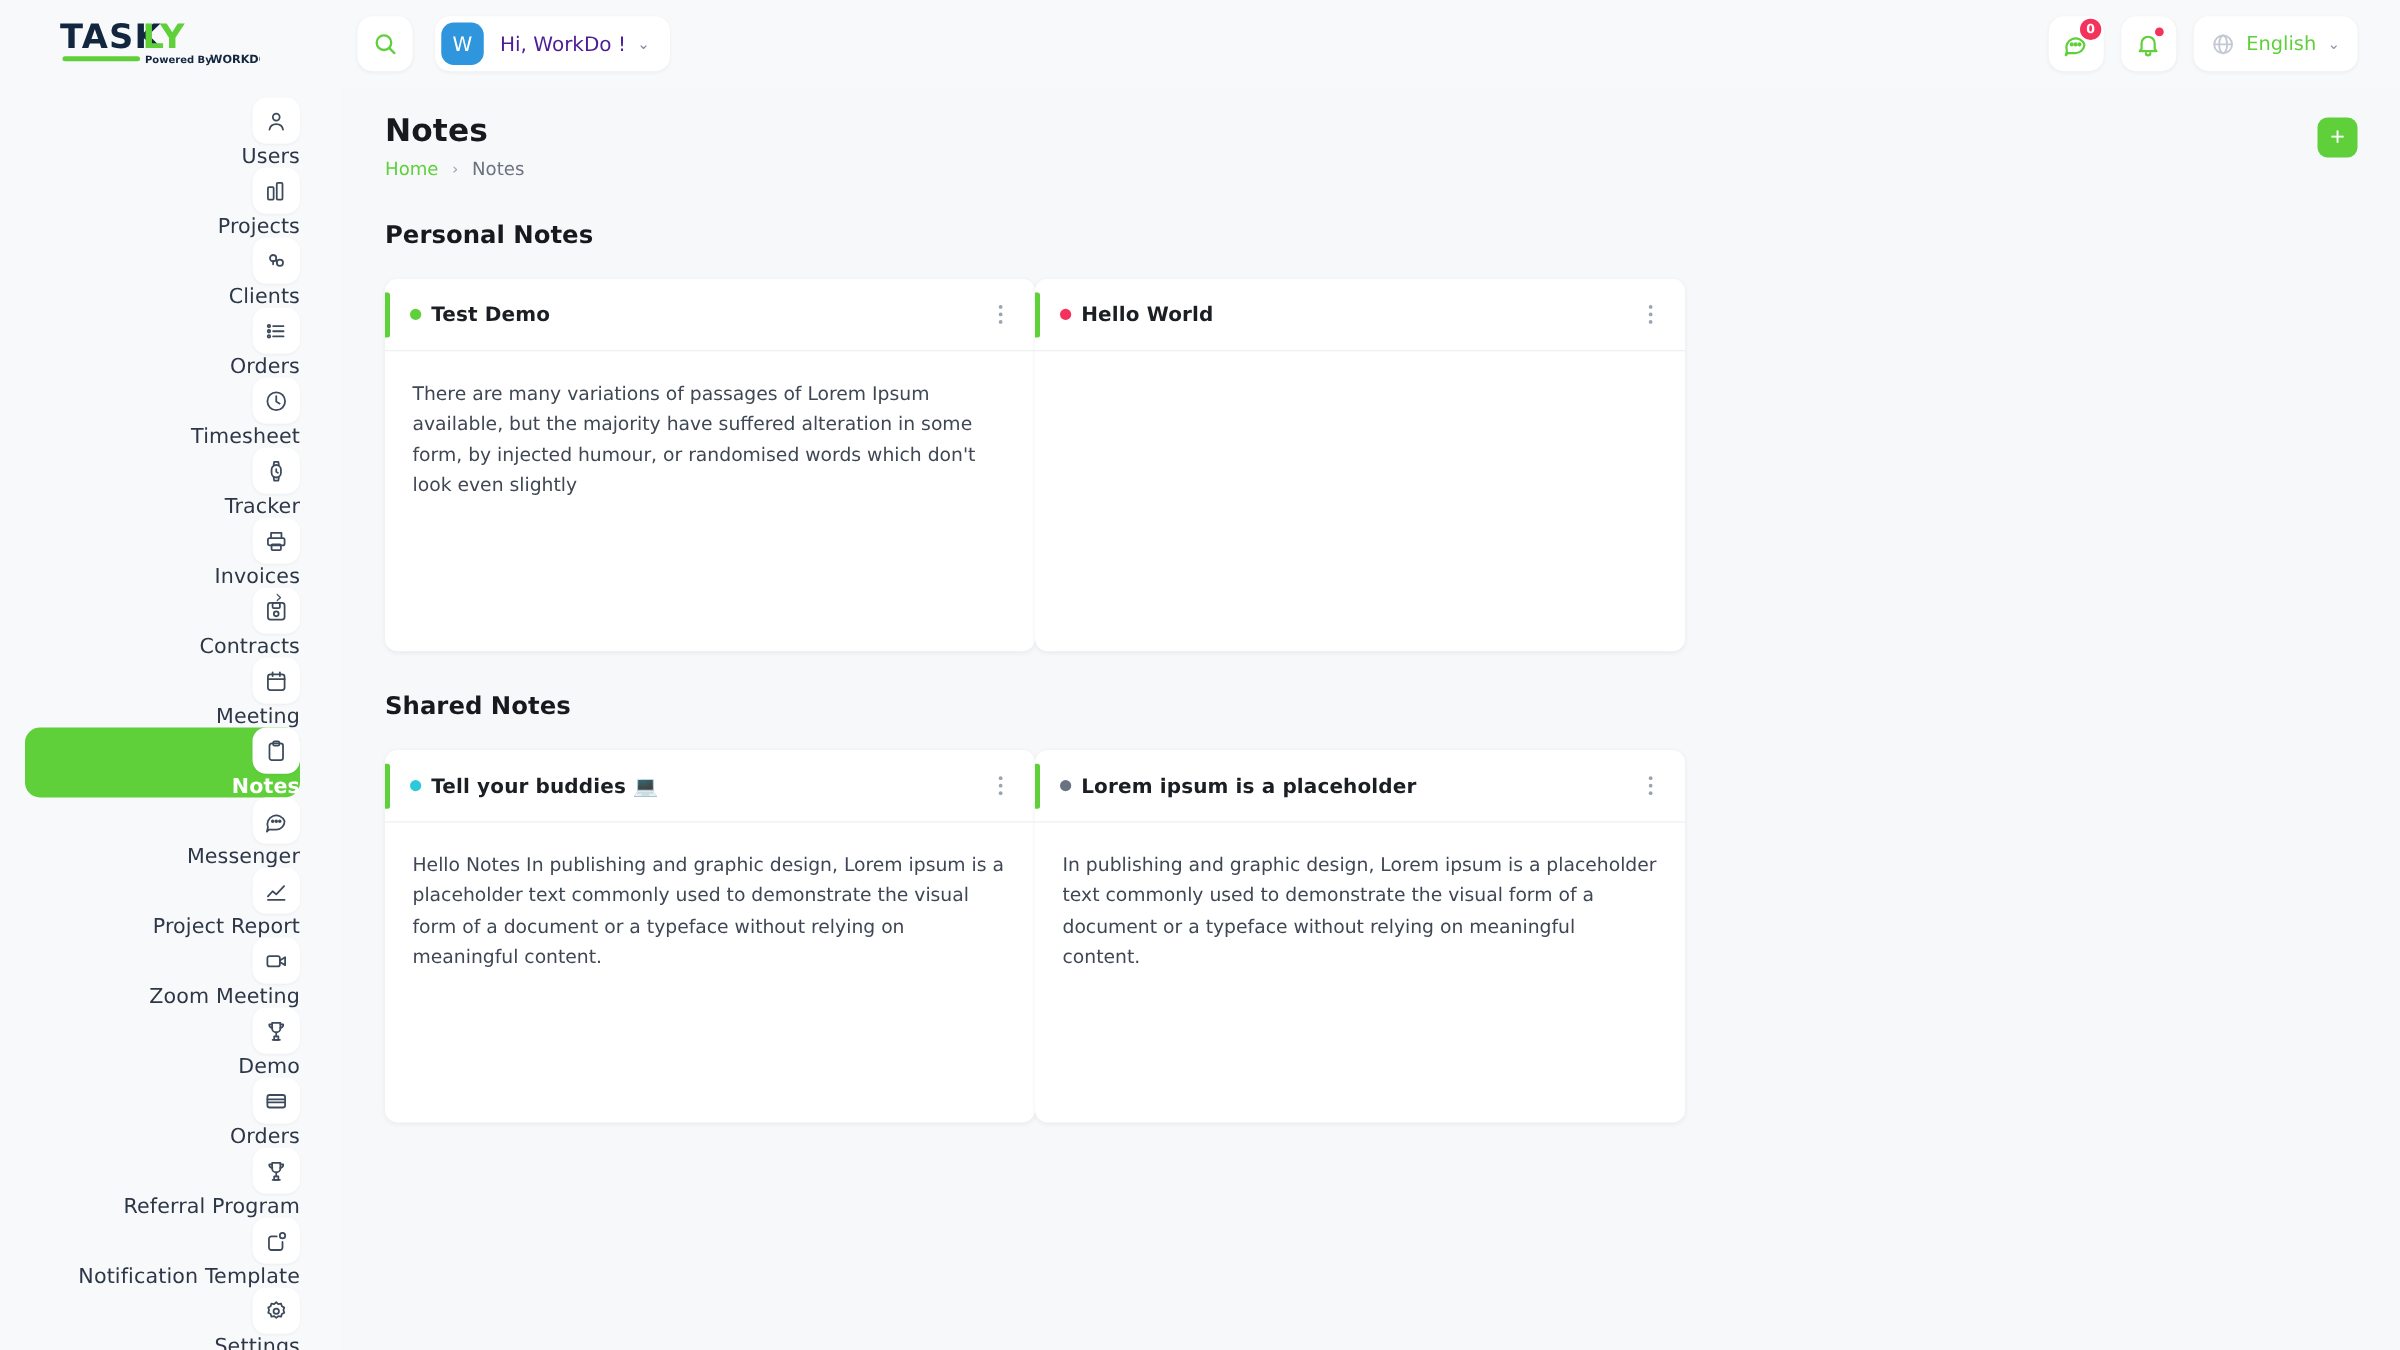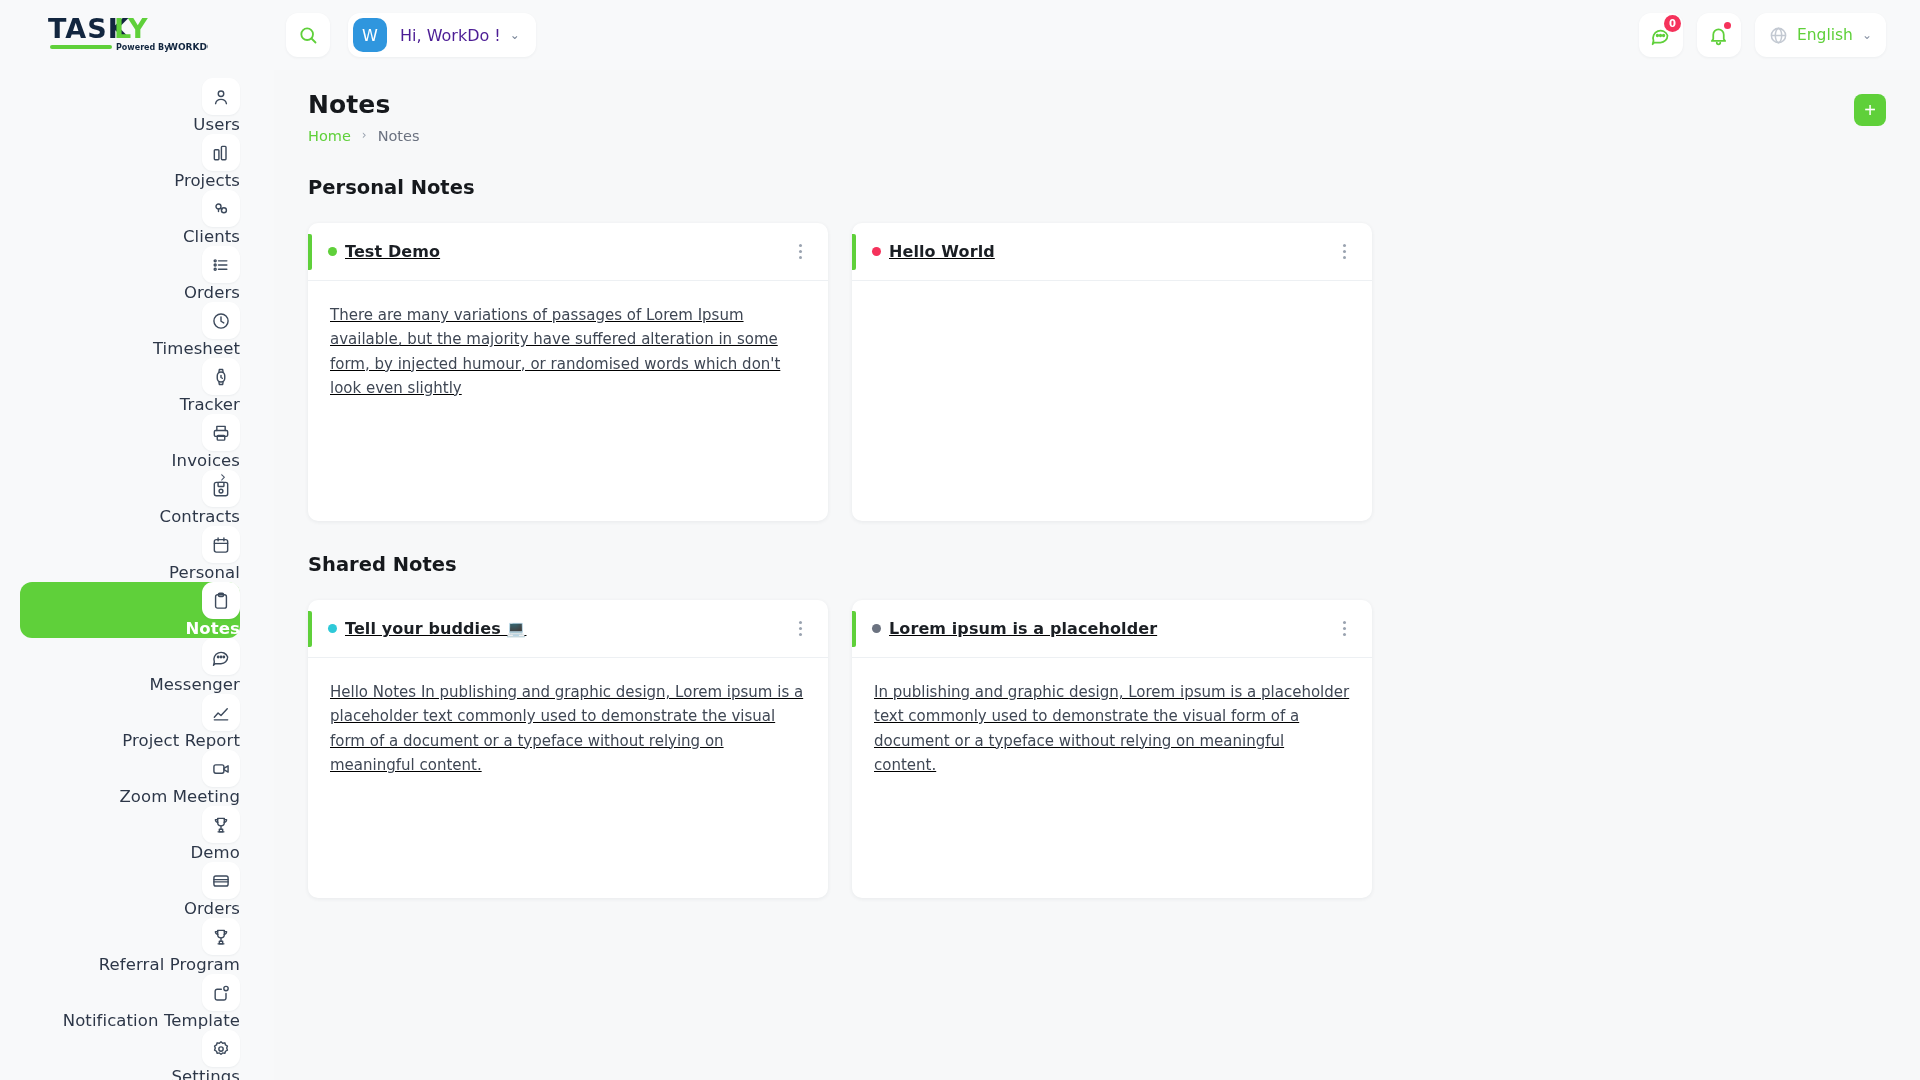--- a/index.html
+++ b/index.html
@@ -148,21 +148,21 @@
     background:#5fd03a; border:none; color:#fff;
     font-size:20px; line-height:1; cursor:pointer;
     display:flex; align-items:center; justify-content:center;
   }
 
   .section-title {
     font-size:19.5px; font-weight:bold; color:#16191d;
     margin:32px 0 0 0;
   }
   .cards-row {
-    display:flex; gap:24px; margin-top:24px;text-decoration:underline;
+    display:flex; margin-top:24px;
   }
   .note-card {
     width:520px; height:298px;
     background:#ffffff;
     border-radius:10px;
     box-shadow:0 1px 4px rgba(30,40,60,.07);
     display:flex; flex-direction:column;
     overflow:hidden;
   }
   .card-head {
@@ -305,21 +305,21 @@
       </div>
       <div class="nav-item">
         <span class="nav-icon">
           <svg viewBox="0 0 24 24" fill="none" stroke="#3d4a5c" stroke-width="1.7" stroke-linecap="round" stroke-linejoin="round">
             <rect x="4" y="5.5" width="16" height="15" rx="2.4"></rect>
             <line x1="4" y1="10" x2="20" y2="10"></line>
             <line x1="8.5" y1="3.5" x2="8.5" y2="7"></line>
             <line x1="15.5" y1="3.5" x2="15.5" y2="7"></line>
           </svg>
         </span>
-        <span class="nav-label">Personal</span>
+        <span class="nav-label">Meeting</span>
       </div>
       <div class="nav-item active">
         <span class="nav-icon">
           <svg viewBox="0 0 24 24" fill="none" stroke="#3d4a5c" stroke-width="1.7" stroke-linecap="round" stroke-linejoin="round">
             <rect x="5.5" y="4.5" width="13" height="16" rx="2.3"></rect>
             <rect x="9" y="2.6" width="6" height="4" rx="1.4"></rect>
           </svg>
         </span>
         <span class="nav-label">Notes</span>
       </div>

